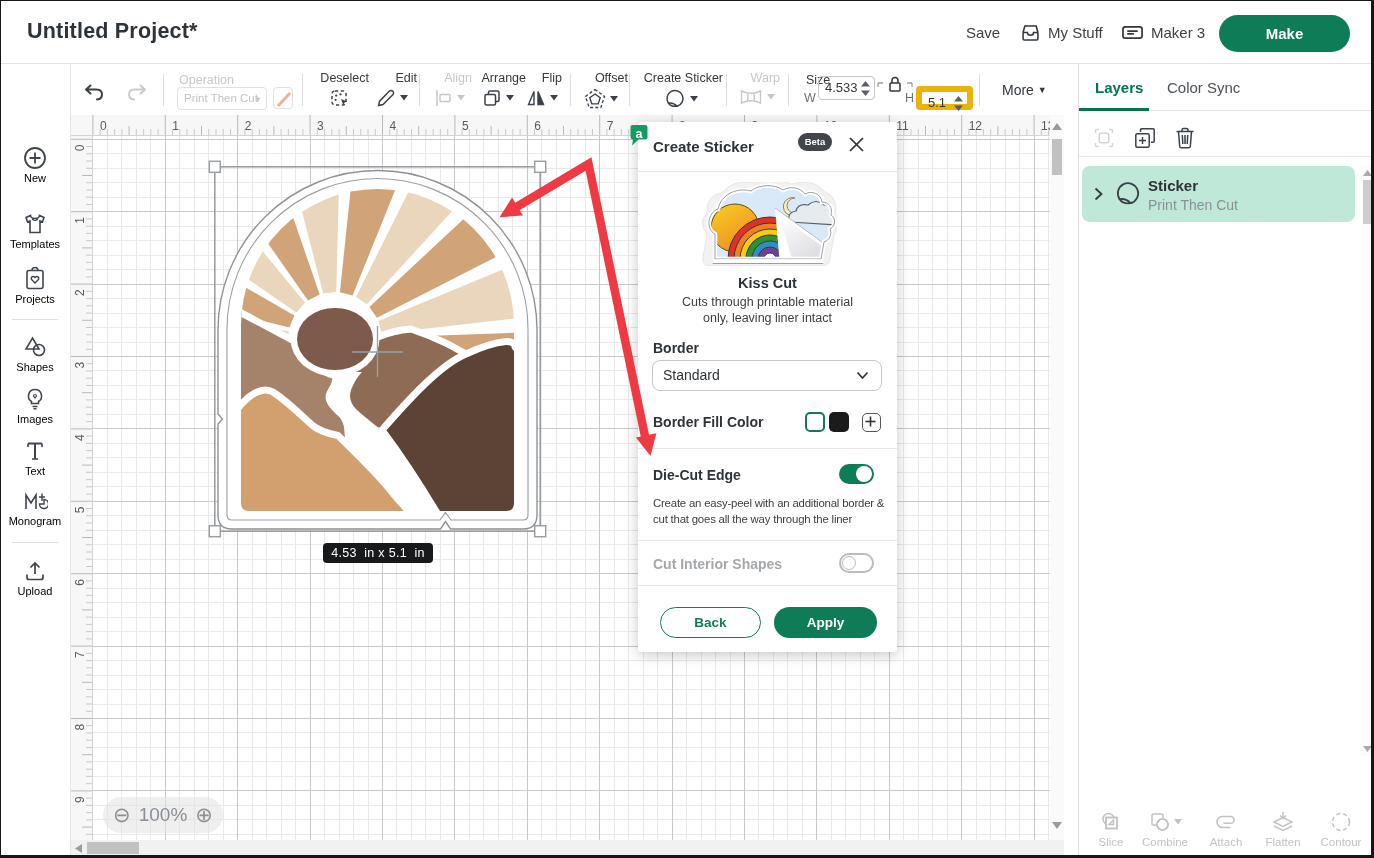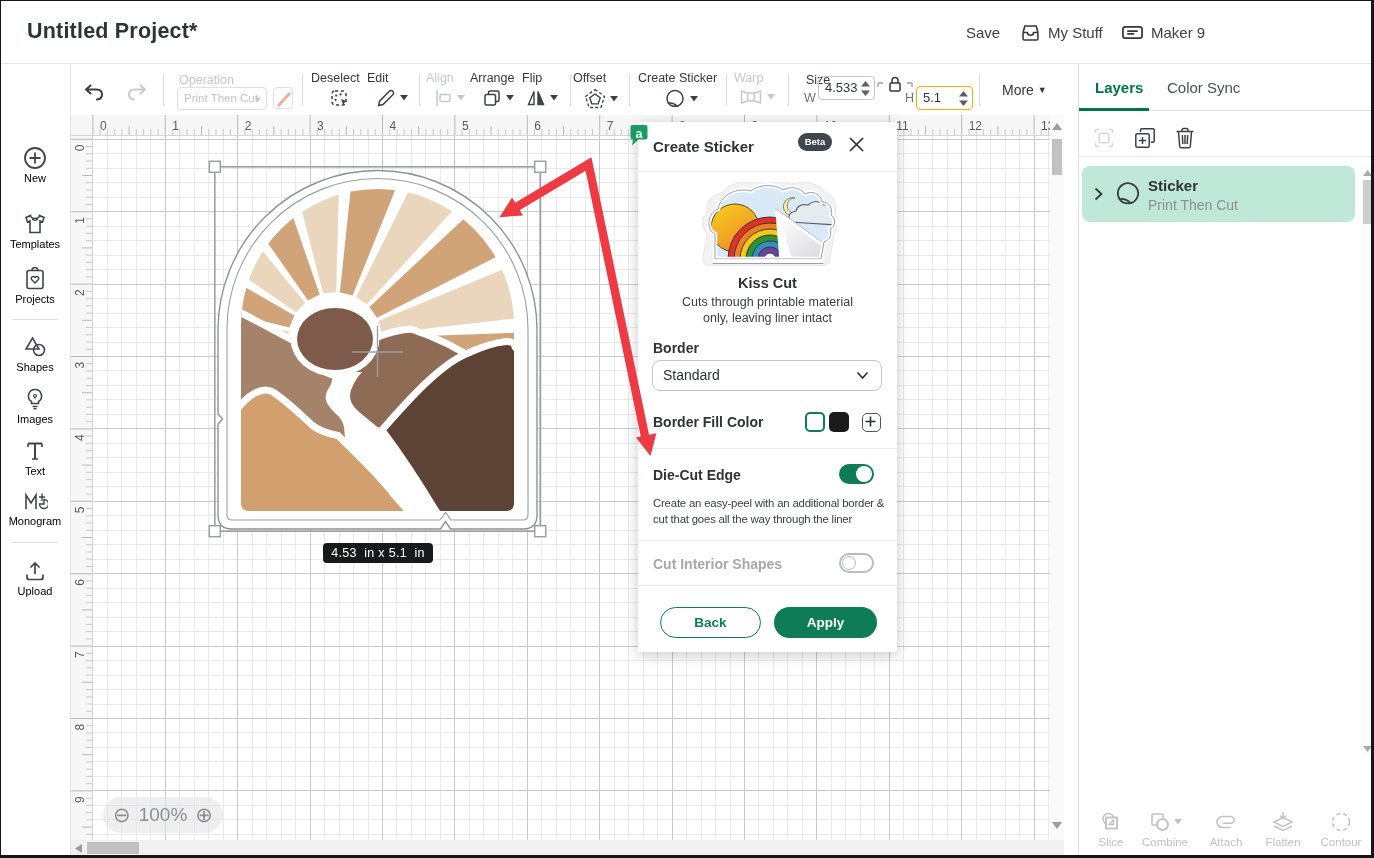--- a/index.html
+++ b/index.html
@@ -17,21 +17,21 @@
 
 #sidebar { position:absolute; left:0; top:64px; width:71px; height:794px; background:#fff;
            border-right:1px solid #e4e4e4; z-index:15; }
 .sbi { position:absolute; left:0; width:70px; text-align:center; color:#000000; }
 .sbi .lab { font-size:11px; margin-top:2px; }
 .sbi svg { margin:0 auto; }
 .sdiv { position:absolute; left:12px; width:46px; border-top:1px solid #e0e0e0; }
 
 #toolbar { position:absolute; left:71px; top:64px; width:1007px; height:51px; background:#fff; z-index:14;text-decoration:underline; }
 .tdiv { position:absolute; top:10px; height:32px; border-left:1px solid #dcdcdc; }
-.tool { position:absolute; text-align:left; color:#33383d; }
+.tool { position:absolute; text-align:right; color:#33383d; }
 .tool .tlab { font-size:12.5px; margin-bottom:3px; }
 .tool.dis { color:#c5c8ca; }
 .gray { color:#c5c8ca; }
 
 #canvas { position:absolute; left:70px; top:115px; width:1008px; height:743px; background:#fff; overflow:hidden; }
 #vscroll { position:absolute; left:1050px; top:115px; width:14px; height:725px; background:#fafafa; }
 #hscroll { position:absolute; left:71px; top:840px; width:993px; height:16px; background:#f1f1f1; }
 #hthumb { position:absolute; left:16px; top:2px; width:52px; height:12px; background:#c1c1c1; }
 #zoomer { position:absolute; left:103px; top:797px; width:120px; height:36px; border-radius:18px;
           background:rgba(225,225,225,.55); color:#8a9095; font-size:19px; display:flex; align-items:center; justify-content:center; gap:8px; }
@@ -519,22 +519,23 @@
     <svg width="21" height="21" viewBox="0 0 24 24" fill="none" stroke="#33383d" stroke-width="1.8">
         <path d="M3.5 12 V19 a1.5 1.5 0 0 0 1.5 1.5 h14 a1.5 1.5 0 0 0 1.5-1.5 V12 M3.5 12 L5.5 4.5 h13 L20.5 12 M3.5 12 h5 c0 2 1.5 3.2 3.5 3.2 s3.5-1.2 3.5-3.2 h5"></path>
       </svg>
     <span>My Stuff</span>
   </div>
   <div class="hitem" style="left:1121px; gap:7px">
     <svg width="23" height="21" viewBox="0 0 24 22" fill="none" stroke="#33383d" stroke-width="1.8">
         <rect x="2" y="5" width="20" height="12" rx="2.5"></rect>
         <path d="M6.5 9.5 h11 M6.5 12.5 h7"></path>
       </svg>
-    <span>Maker 9</span>
-  </div>
+    <span>Maker 3</span>
+  </div>
+  <div id="makebtn">Make</div>
 </div>
 
 <div id="sidebar">
   <div class="sbi" style="top:82px">
     <svg width="24" height="24" viewBox="0 0 24 24" fill="none" stroke="#3f454c" stroke-width="1.8">
         <circle cx="12" cy="12" r="10"></circle>
         <path d="M12 6.5 V17.5 M6.5 12 H17.5"></path>
       </svg>
     <div class="lab">New</div>
   </div>
@@ -719,21 +720,21 @@
       <g stroke="#9aa0a5" stroke-width="1.3" fill="none">
         <path d="M1 8 h5 M1 8 v4"></path>
         <path d="M35 8 h-5 M35 8 v4"></path>
       </g>
       <g stroke="#33383d" stroke-width="1.5" fill="none">
         <rect x="13" y="8" width="10" height="8" rx="1"></rect>
         <path d="M15 8 V5.5 a3 3 0 0 1 6 0 V8"></path>
       </g>
     </svg>
 <div class="abs" style="left:834px;top:27px;font-size:12.5px;color:#6c7176">H</div>
-<div class="abs" style="left:845px;top:22px;width:57px;height:24px;border:1px solid #eab308;border-radius:4px;font-size:13px;line-height:22px;padding-left:6px">5.1<svg class="abs" style="right:4px;top:4px" width="9" height="15">
+<div class="abs" style="left:845px;top:22px;width:57px;height:24px;border:6px solid #eab308;border-radius:4px;font-size:13px;line-height:22px;padding-left:6px">5.1<svg class="abs" style="right:4px;top:4px" width="9" height="15">
         <polygon points="0,5.5 9,5.5 4.5,0" fill="#5a5f64"></polygon>
         <polygon points="0,9.5 9,9.5 4.5,15" fill="#5a5f64"></polygon>
       </svg></div>
 <div class="tdiv" style="left:908px"></div>
 <div class="abs" style="left:931px;top:18px;font-size:14px">More <span style="font-size:9px;vertical-align:2px">▼</span></div>
 </div>
 
 <div id="panel">
   <div class="abs ptitle" style="left:15px;top:16px">Create Sticker</div>
   <div id="beta">Beta</div>

